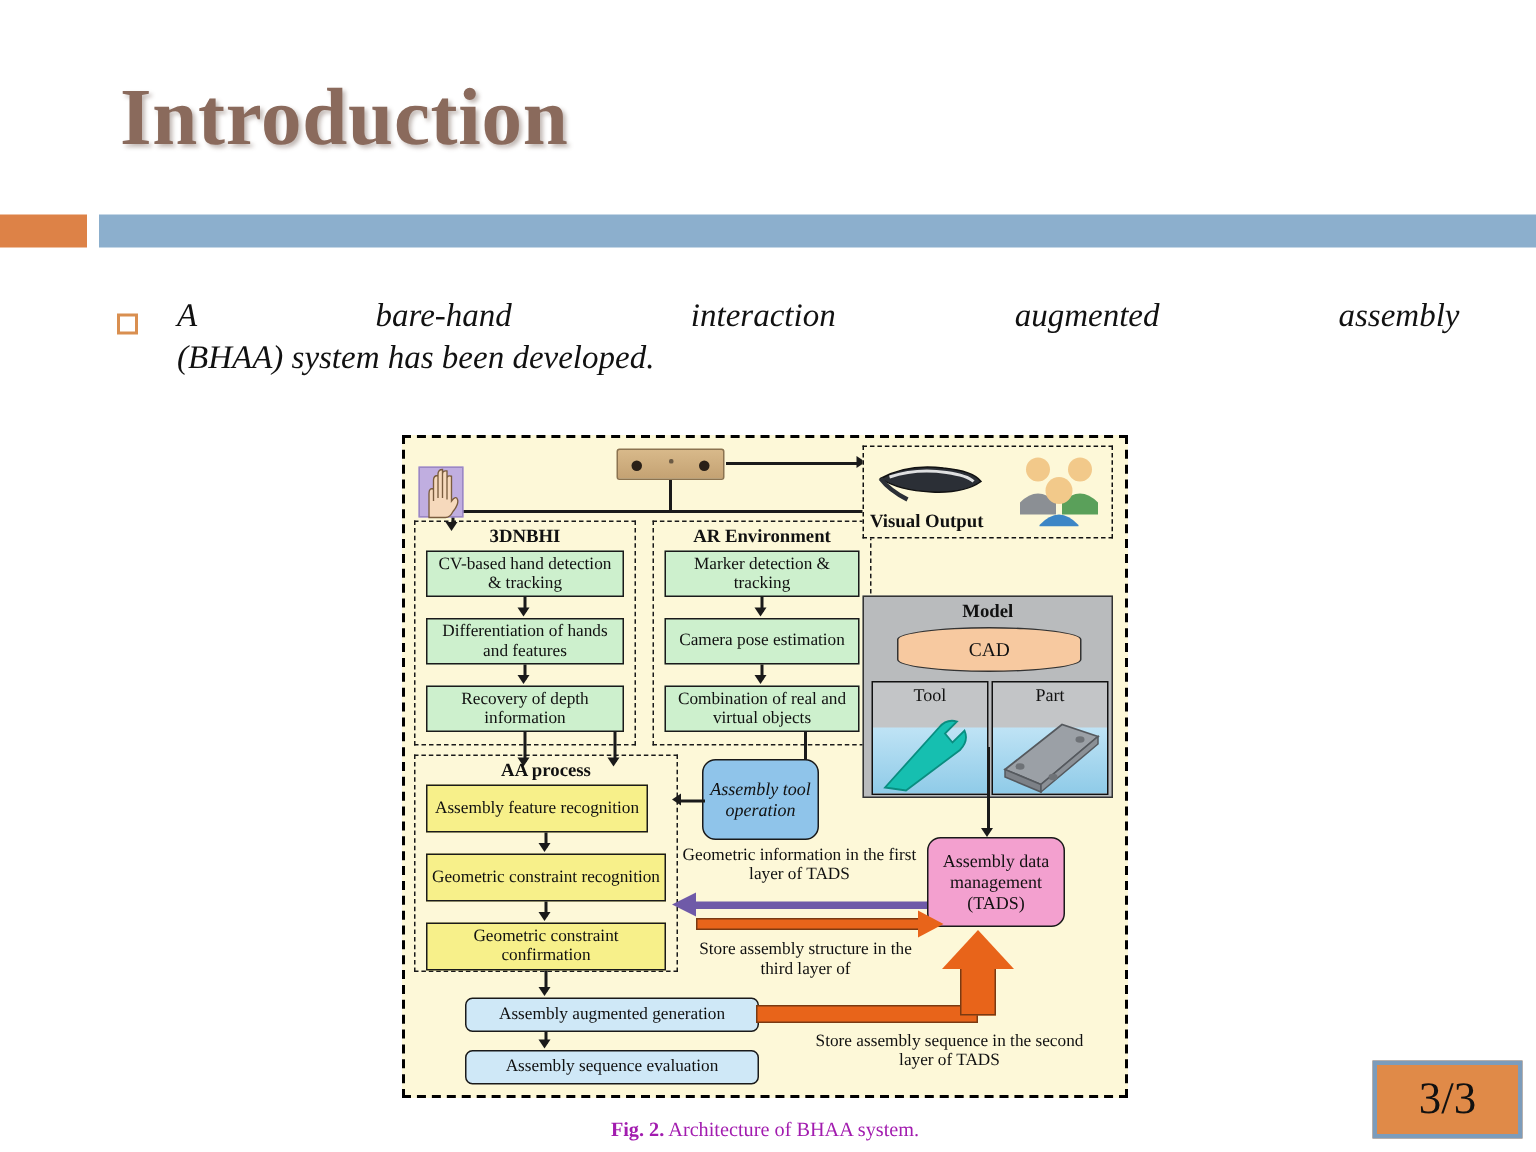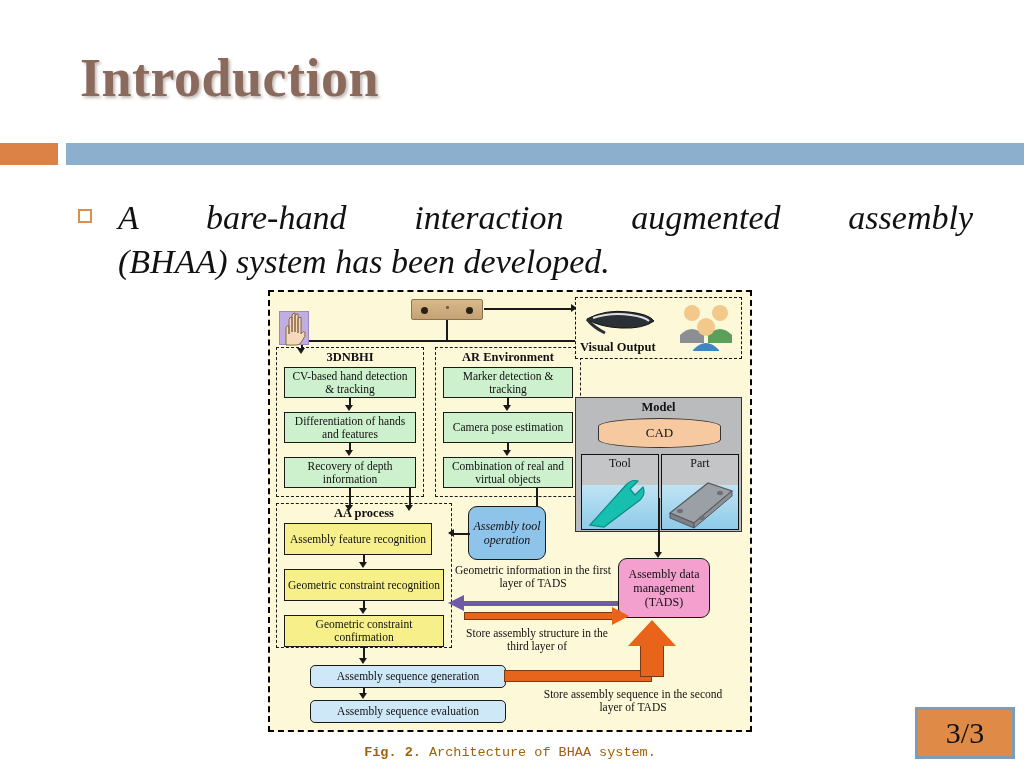--- a/index.html
+++ b/index.html
@@ -25,38 +25,38 @@
 
   
   .bullet-row{position:absolute;left:78px;top:196px;width:900px;}
   .bullet-sq{
     position:absolute;left:0px;top:13px;width:14px;height:14px;
     border:2px solid #d98f50;background:#ffffff;box-sizing:border-box;
   }
   .bullet-text{
     position:absolute;left:40px;top:0px;width:900px;
     font-family:"Liberation Serif",serif;
-    font-style:italic;font-size:34px;color:#111;line-height:1.28;
+    font-style:italic;font-size:22px;color:#111;line-height:1.28;
     text-align:justify;
   }
   .bullet-text .l1{display:block;width:855px;text-align:justify;text-align-last:justify;}
   .bullet-text .l2{display:block;}
 
   
   .figure{position:absolute;left:268px;top:290px;width:484px;height:442px;}
   .fig-outer{
     position:absolute;inset:0;
     background:#fdf8d8;
     border:2px dashed #000;
     box-sizing:border-box;
   }
   .fig-caption{
     position:absolute;left:268px;top:745px;width:484px;
-    text-align:center;font-family:Liberation Mono, monospace;
-    font-size:13.5px;color:#a16207;
+    text-align:center;font-family:Liberation Serif, serif;
+    font-size:13.5px;color:#a21caf;
   }
   .fig-caption b{font-weight:bold;}
 
   
   .gbox{
     position:absolute;background:#cdf0cd;border:1.6px solid #1a1a1a;
     box-sizing:border-box;font-family:"Liberation Serif",serif;
     font-size:11.5px;color:#111;text-align:center;
     display:flex;align-items:center;justify-content:center;line-height:1.12;
     padding:1px 2px;
@@ -304,21 +304,21 @@
 
     <div class="ybox" style="left:16px;top:279px;width:160px;height:32px;">Geometric constraint recognition</div>
     <div class="vline" style="left:95px;top:311px;height:10px;"></div>
     <div class="arrow-d" style="left:91px;top:318px;"></div>
 
     <div class="ybox" style="left:16px;top:325px;width:160px;height:32px;">Geometric constraint confirmation</div>
 
     <div class="vline" style="left:95px;top:357px;height:14px;"></div>
     <div class="arrow-d" style="left:91px;top:368px;"></div>
 
-    <div class="bbox" style="left:42px;top:375px;width:196px;height:23px;">Assembly sequence generation</div>
+    <div class="bbox" style="left:42px;top:375px;width:196px;height:23px;">Assembly augmented generation</div>
     <div class="vline" style="left:95px;top:398px;height:8px;"></div>
     <div class="arrow-d" style="left:91px;top:403px;"></div>
     <div class="bbox" style="left:42px;top:410px;width:196px;height:23px;">Assembly sequence evaluation</div>
 
     <div class="blue-rb" style="left:200px;top:216px;width:78px;height:54px;font-style:italic;">Assembly tool operation</div>
 
     <div class="pink-rb" style="left:350px;top:268px;width:92px;height:60px;">Assembly data management (TADS)</div>
 
     <div class="plain-txt" style="left:186px;top:274px;width:158px;">Geometric information in the first layer of TADS</div>
     <div class="plain-txt" style="left:190px;top:337px;width:158px;">Store assembly structure in the third layer of</div>

